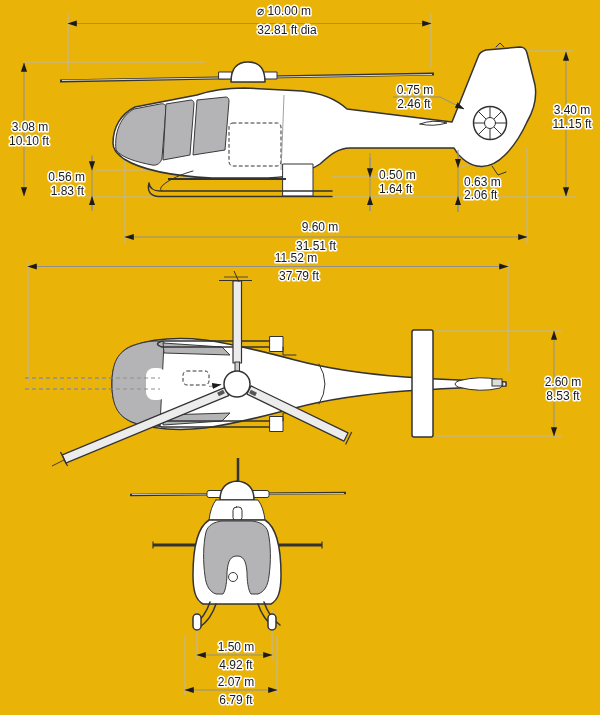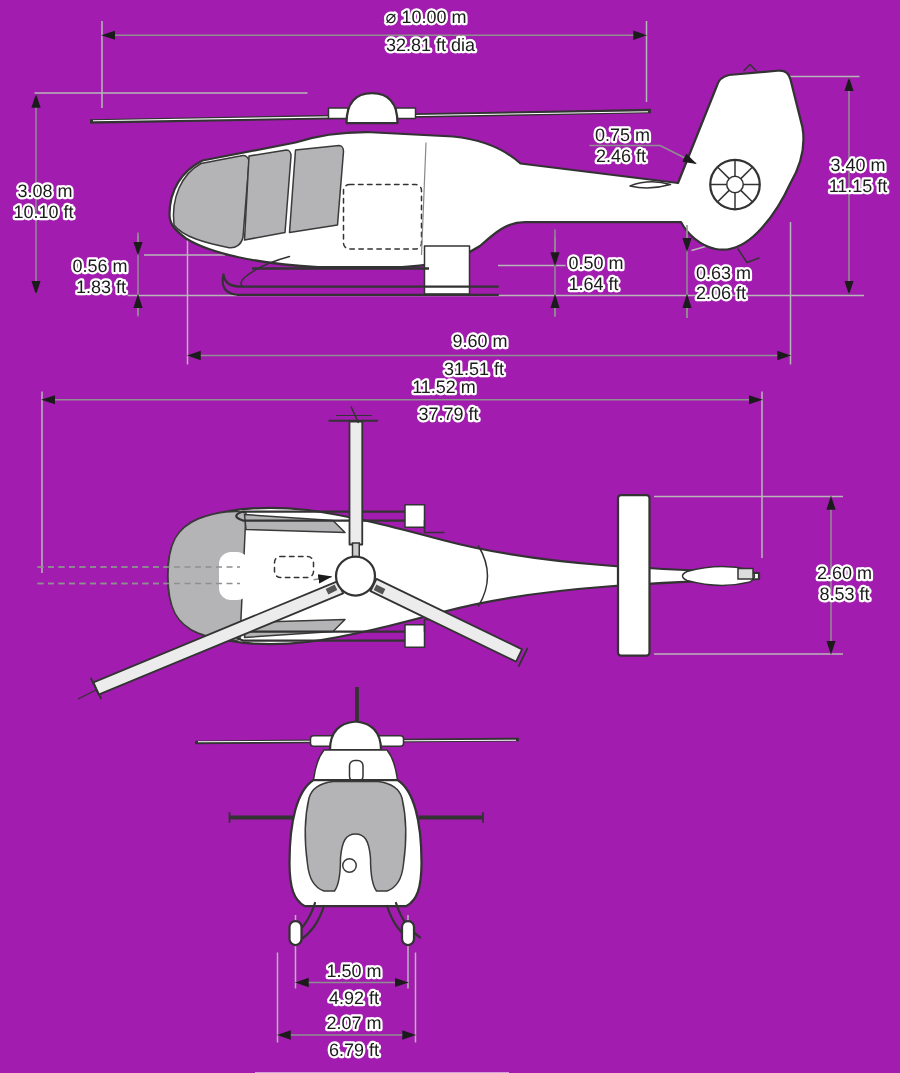--- a/index.html
+++ b/index.html
@@ -1,16 +1,16 @@
 <!DOCTYPE html>
 <html><head>
 <meta charset="utf-8">
 <style>
   html,body{margin:0;padding:0;background:#fff;}
-  .page{width:600px;height:715px;position:relative;background:#a21caf;overflow:hidden;}
+  .page{width:600px;height:715px;position:relative;background:#eab308;overflow:hidden;}
   svg{display:block;}
   .art{stroke:#333;fill:none;stroke-width:1.5;stroke-linejoin:round;stroke-linecap:round;}
   .thin{stroke-width:1;}
   .white{fill:#fff;}
   .glass{fill:#b4b4b6;stroke:#3a3a3a;stroke-width:1;stroke-linejoin:round;}
   .blade{fill:#ececec;stroke:#333;stroke-width:1.2;stroke-linejoin:round;}
   .dim{stroke:#8f8f8f;stroke-width:1;fill:none;}
   .ext{stroke:#b7b7b7;stroke-width:1;fill:none;}
   .dash{stroke-dasharray:4 3;}
   .dash2{stroke-dasharray:3 3;}

